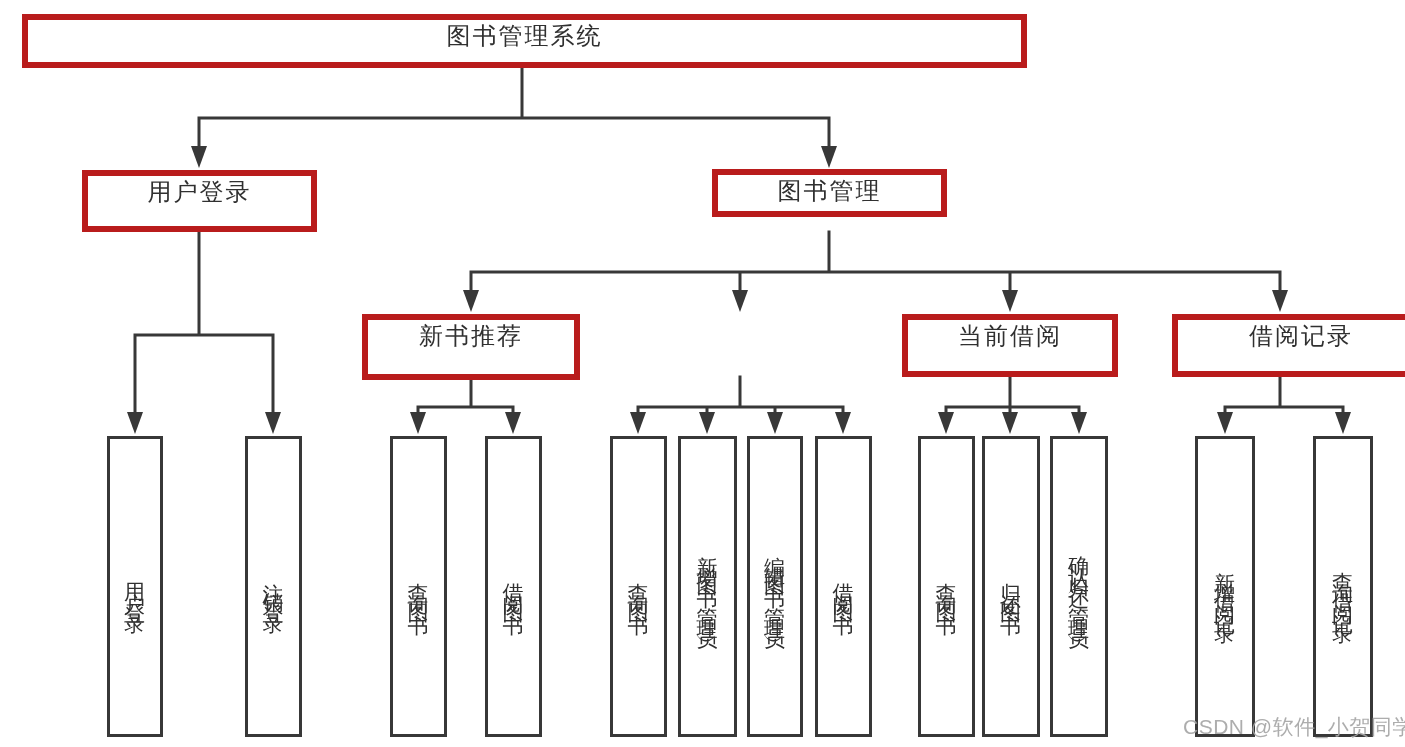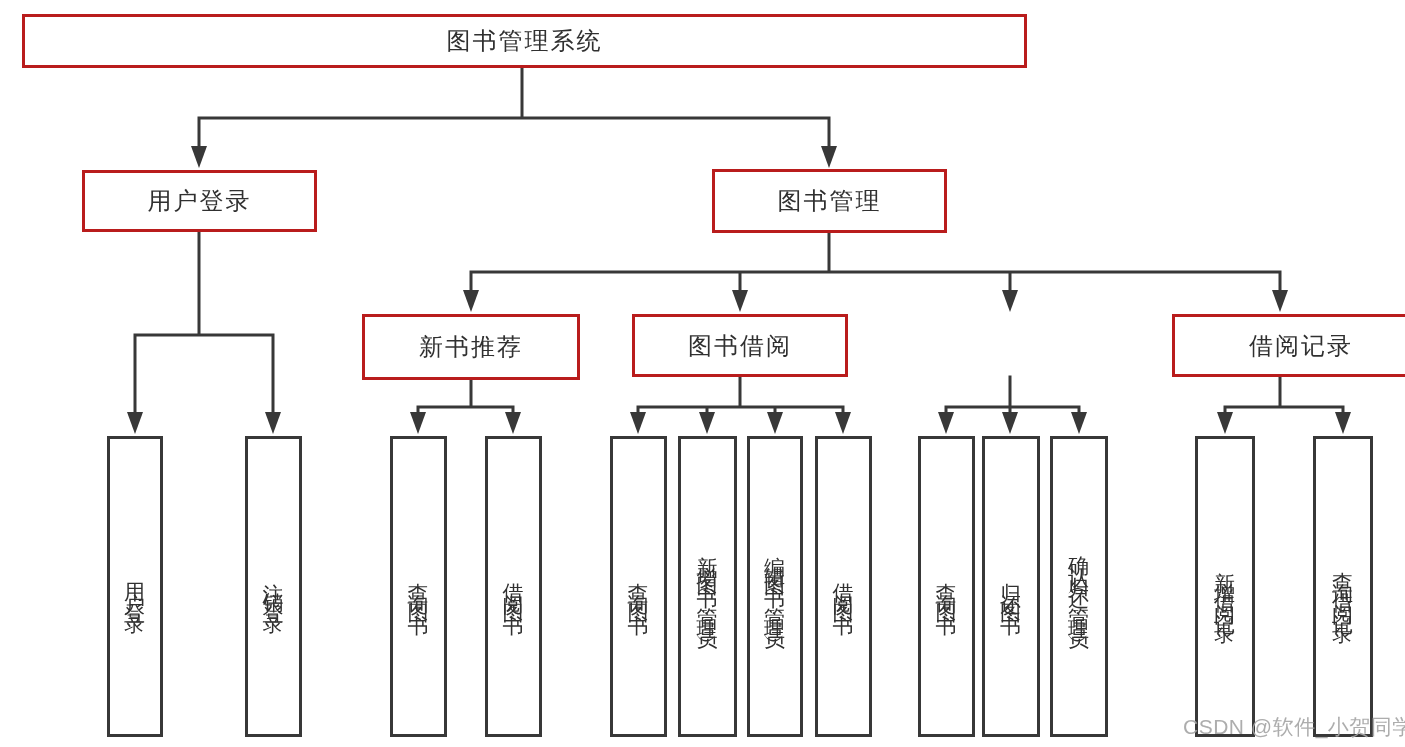--- a/index.html
+++ b/index.html
@@ -10,22 +10,22 @@
     overflow: hidden;
   }
   #canvas {
     position: relative;
     width: 1405px; height: 747px;
     background: #ffffff;
   }
   svg.wires { position: absolute; left: 0; top: 0; z-index: 1; }
   .hnode {
     position: absolute; box-sizing: border-box;
-    border: 3px solid #b91c1c; background: #ffffff;
-    display: flex; align-items: center; justify-content: center;
+    border: 6px solid #b91c1c; background: #ffffff;
+    display: flex; justify-content: center;
     z-index: 2;
   }
   .hnode .lbl {
     font-size: 24px; color: #303030;
     letter-spacing: 2px; white-space: nowrap;
   }
   .vnode {
     position: absolute; box-sizing: border-box;
     border: 3px solid #383838; background: #ffffff;
     display: flex; align-items: center; justify-content: center;
@@ -82,29 +82,29 @@
     </g>
   </svg>
 
   <div class="hnode" style="left:22px;top:14px;width:1005px;height:54px">
     <span class="lbl">图书管理系统</span>
   </div>
 
   <div class="hnode" style="left:82px;top:170px;width:235px;height:62px">
     <span class="lbl">用户登录</span>
   </div>
-  <div class="hnode" style="left:712px;top:169px;width:235px;height:64px">
+  <div class="hnode" style="left:712px;top:169px;width:235px;height:48px">
     <span class="lbl">图书管理</span>
   </div>
 
   <div class="hnode" style="left:362px;top:314px;width:218px;height:66px">
     <span class="lbl">新书推荐</span>
   </div>
-  <div class="hnode" style="left:632px;top:314px;width:216px;height:63px">
-    <span class="lbl">图书借阅</span>
+  <div class="hnode" style="left:902px;top:314px;width:216px;height:63px">
+    <span class="lbl">当前借阅</span>
   </div>
   <div class="hnode" style="left:1172px;top:314px;width:258px;height:63px">
     <span class="lbl">借阅记录</span>
   </div>
 
   <div class="vnode" style="left:107px;top:436px;width:56px;height:301px">
     <span class="lbl">用户登录</span>
   </div>
   <div class="vnode" style="left:245px;top:436px;width:57px;height:301px">
     <span class="lbl">注销登录</span>

